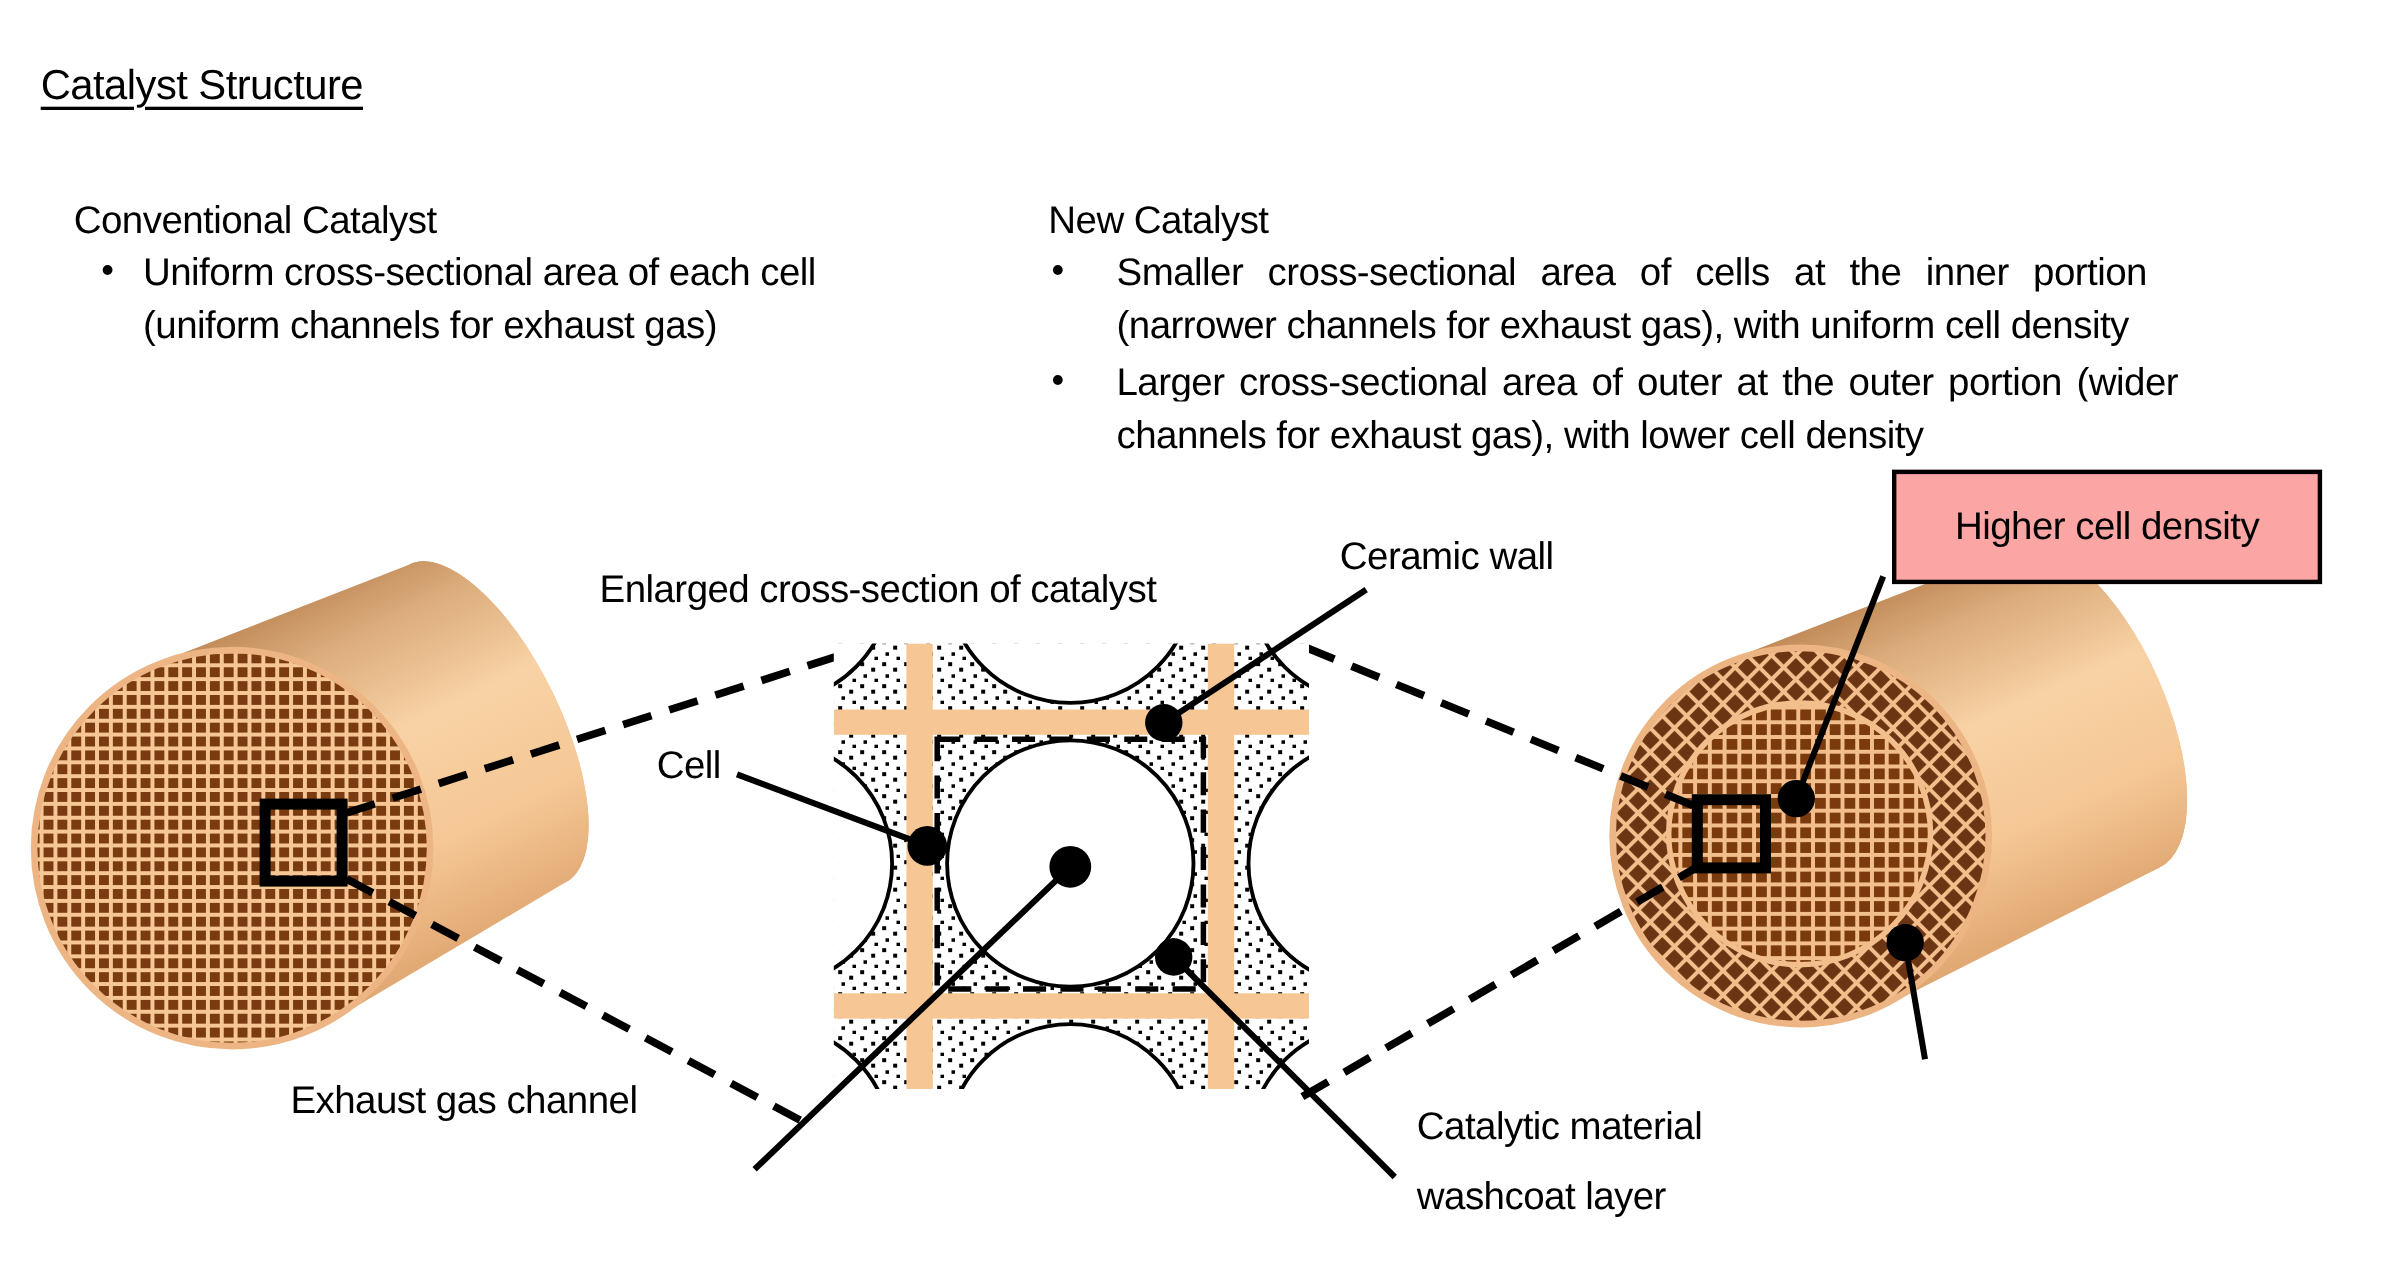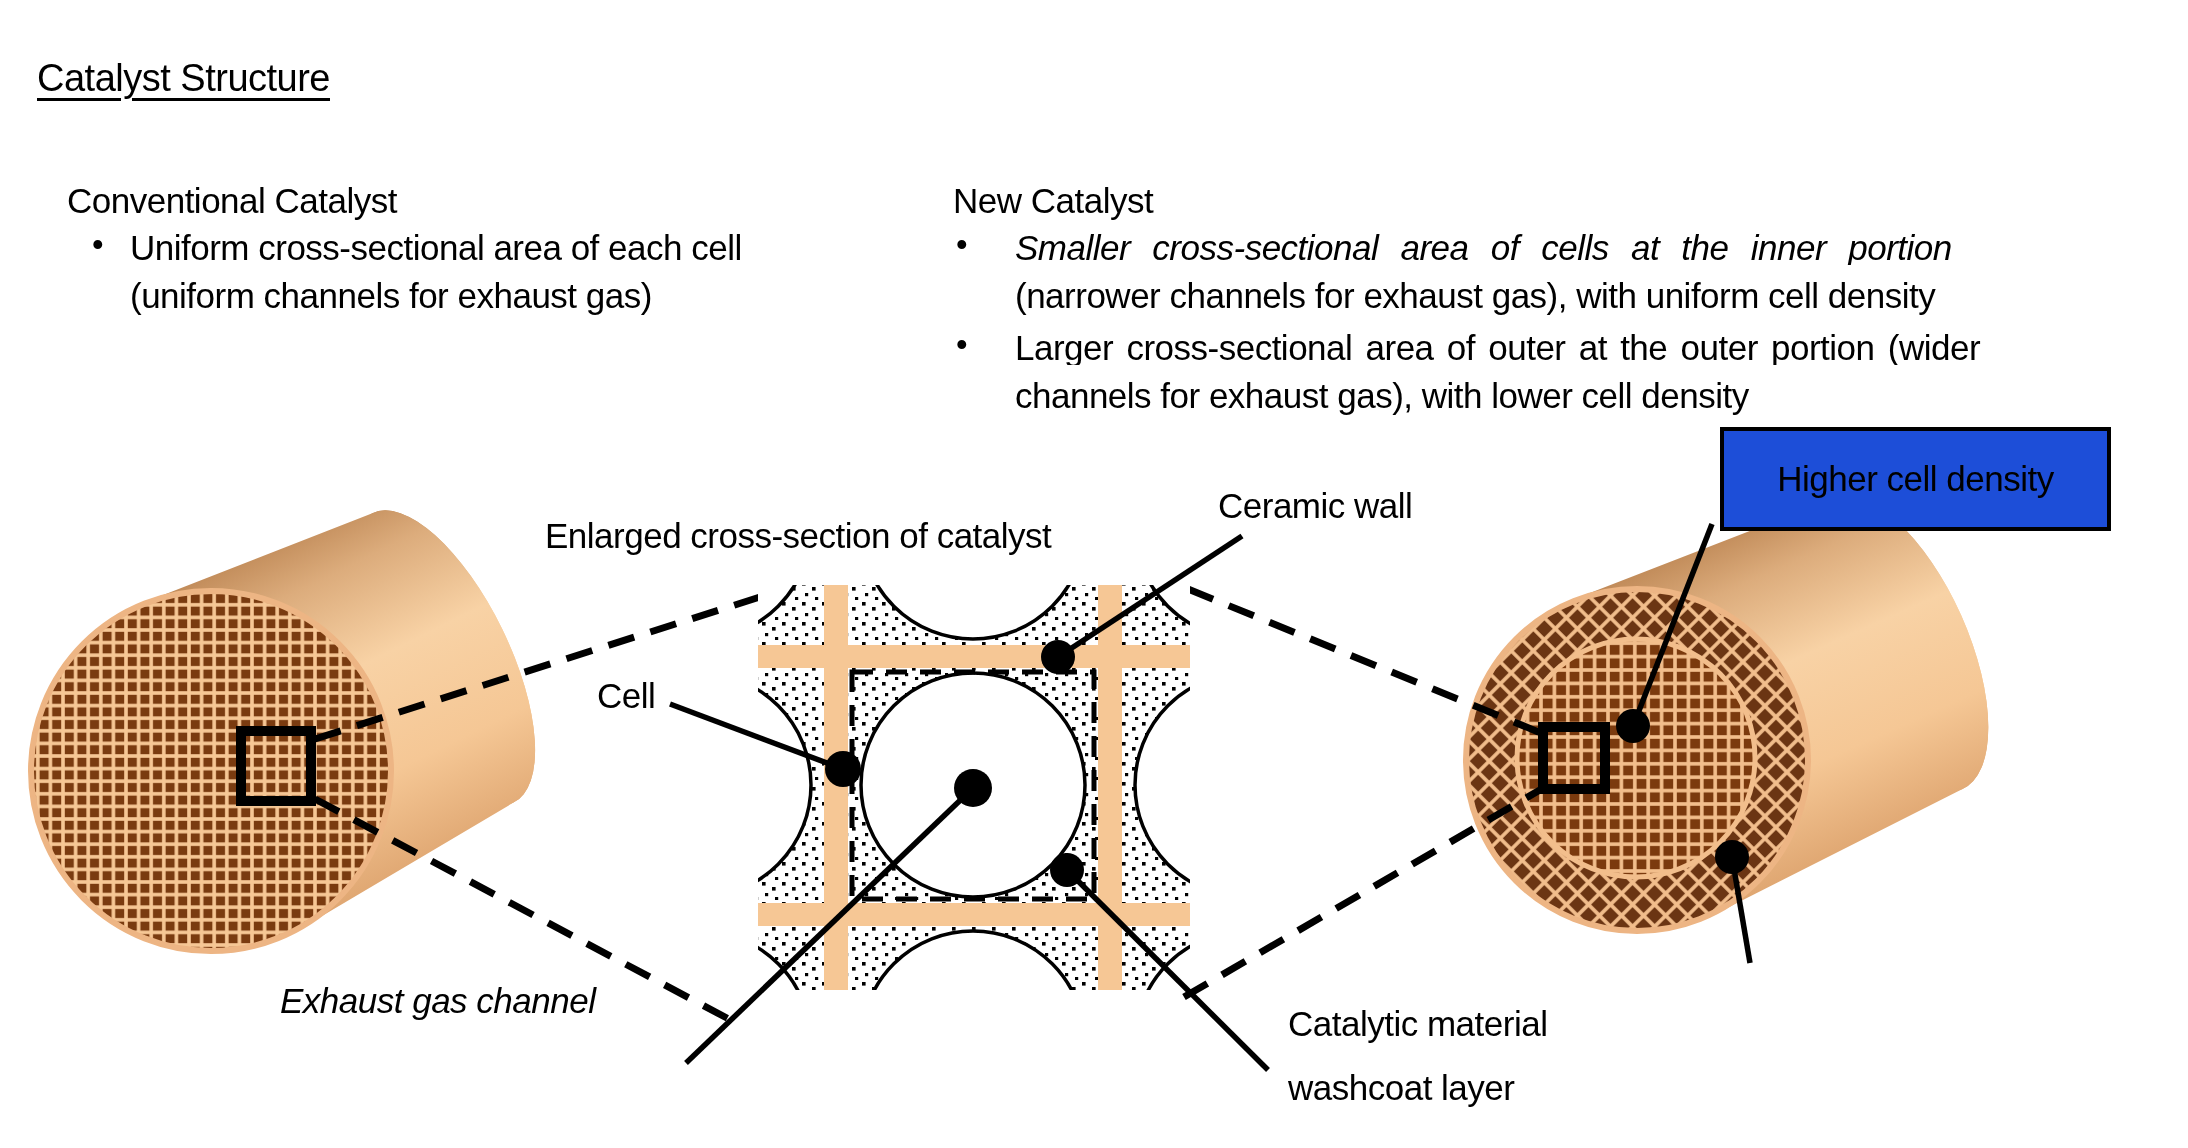--- a/index.html
+++ b/index.html
@@ -22,21 +22,21 @@
   }
   .body-text{font-size:35px;line-height:1;}
   .label{font-size:35px;line-height:1;}
   .bullet{font-size:33px;line-height:1;}
   .jline{overflow:hidden;}
   .ws-wide{word-spacing:13px;}
   .ws-slim{word-spacing:4px;}
   .callout-box{
     position:absolute;
     border:4px solid #000;
-    background:#1d4ed8;
+    background:#fca5a5;
     display:flex;
     align-items:center;
     justify-content:center;
     font-size:35px;
     z-index:3;
   }
   svg{position:absolute;left:0;top:0;z-index:1;}
   .txt{z-index:2;}
 </style>
 </head>
@@ -152,30 +152,30 @@
 
   <div class="abs txt body-text" style="left:67px;top:183px;">Conventional Catalyst</div>
 
   <div class="abs txt title" style="left:37px;top:57px;">Catalyst Structure</div>
   <div class="abs txt bullet" style="left:92px;top:228px;">•</div>
   <div class="abs txt body-text" style="left:130px;top:230px;">Uniform cross-sectional area of each cell</div>
   <div class="abs txt body-text" style="left:130px;top:278px;">(uniform channels for exhaust gas)</div>
 
   <div class="abs txt body-text" style="left:953px;top:183px;">New Catalyst</div>
   <div class="abs txt bullet" style="left:956px;top:228px;">•</div>
-  <div class="abs txt body-text jline ws-wide" style="left:1015px;top:230px;width:1113px;font-style:italic;">Smaller cross-sectional area of cells at the inner portion</div>
+  <div class="abs txt body-text jline ws-wide" style="left:1015px;top:230px;width:1113px;">Smaller cross-sectional area of cells at the inner portion</div>
   <div class="abs txt body-text" style="left:1015px;top:278px;">(narrower channels for exhaust gas), with uniform cell density</div>
   <div class="abs txt bullet" style="left:956px;top:328px;">•</div>
   <div class="abs txt body-text jline ws-slim" style="left:1015px;top:330px;width:1113px;">Larger cross-sectional area of outer at the outer portion (wider</div>
   <div class="abs txt body-text" style="left:1015px;top:378px;">channels for exhaust gas), with lower cell density</div>
 
   <div class="abs txt label" style="left:545px;top:518px;">Enlarged cross-section of catalyst</div>
   <div class="abs txt label" style="left:1218px;top:488px;">Ceramic wall</div>
   <div class="abs txt label" style="left:597px;top:678px;">Cell</div>
-  <div class="abs txt label" style="left:280px;top:983px;font-style:italic;">Exhaust gas channel</div>
+  <div class="abs txt label" style="left:264px;top:983px;">Exhaust gas channel</div>
   <div class="abs txt label" style="left:1288px;top:1006px;">Catalytic material</div>
   <div class="abs txt label" style="left:1288px;top:1070px;">washcoat layer</div>
 
   <div class="callout-box" style="left:1720px;top:427px;width:383px;height:96px;">
     <span>Higher cell density</span>
   </div>
 
 </div>
 
 </body></html>

